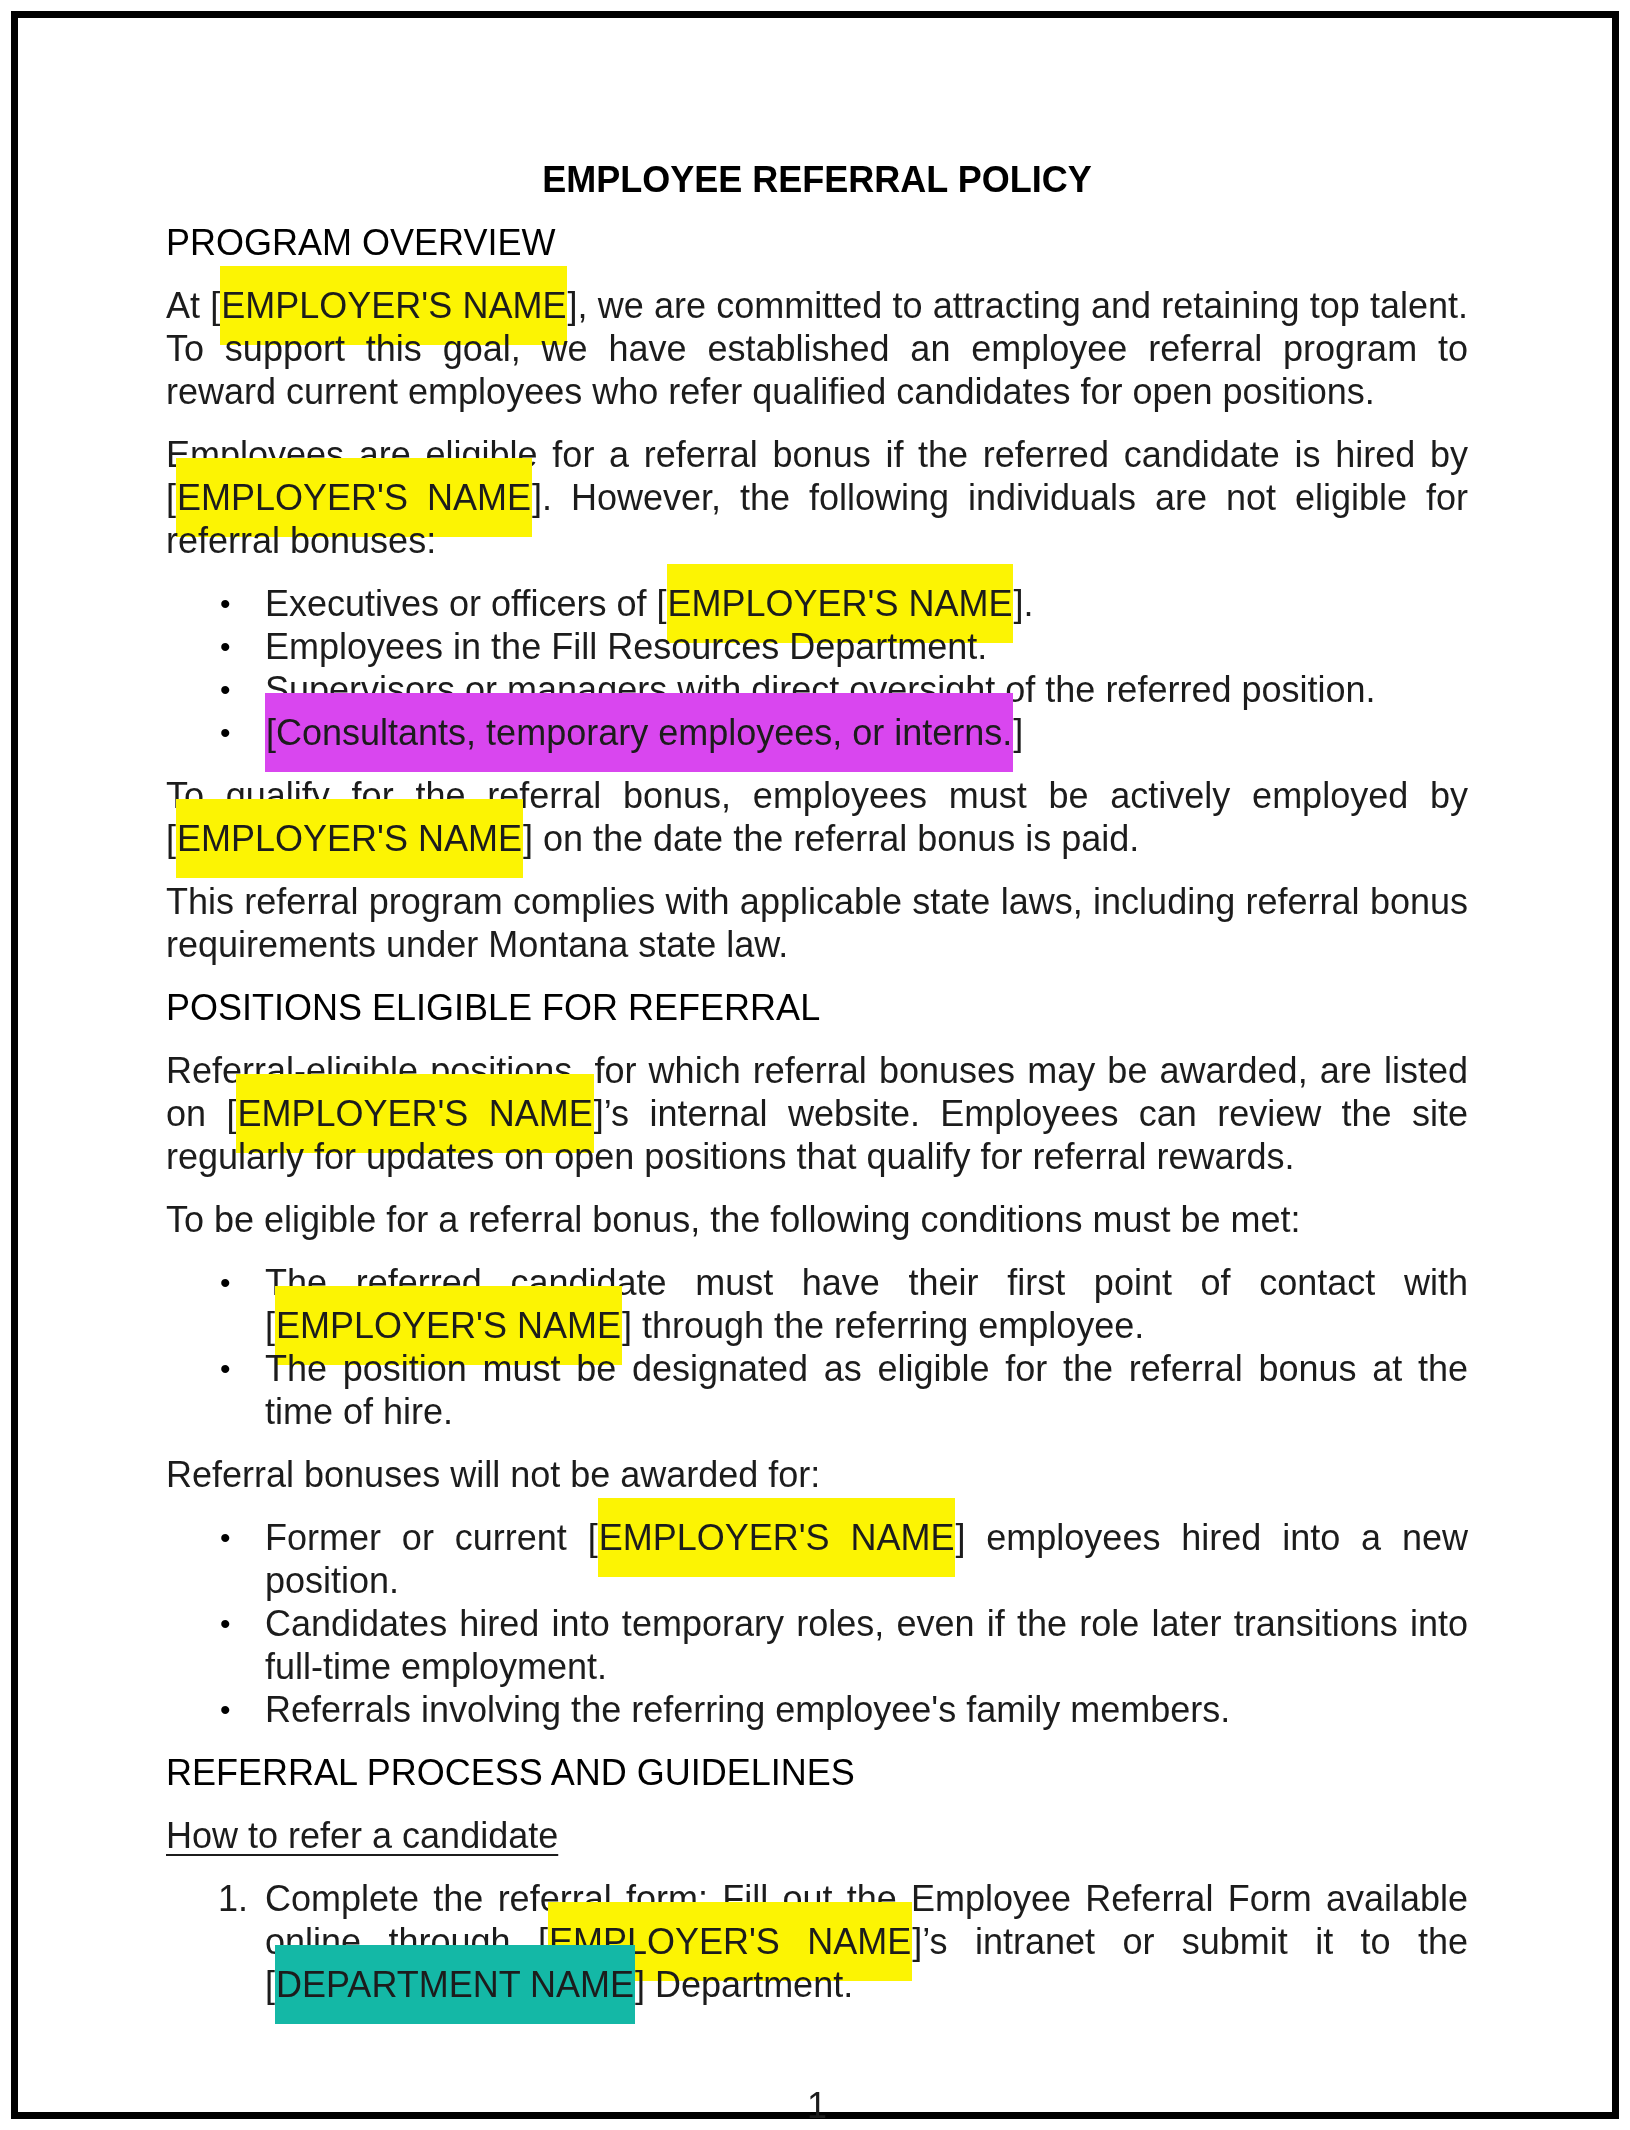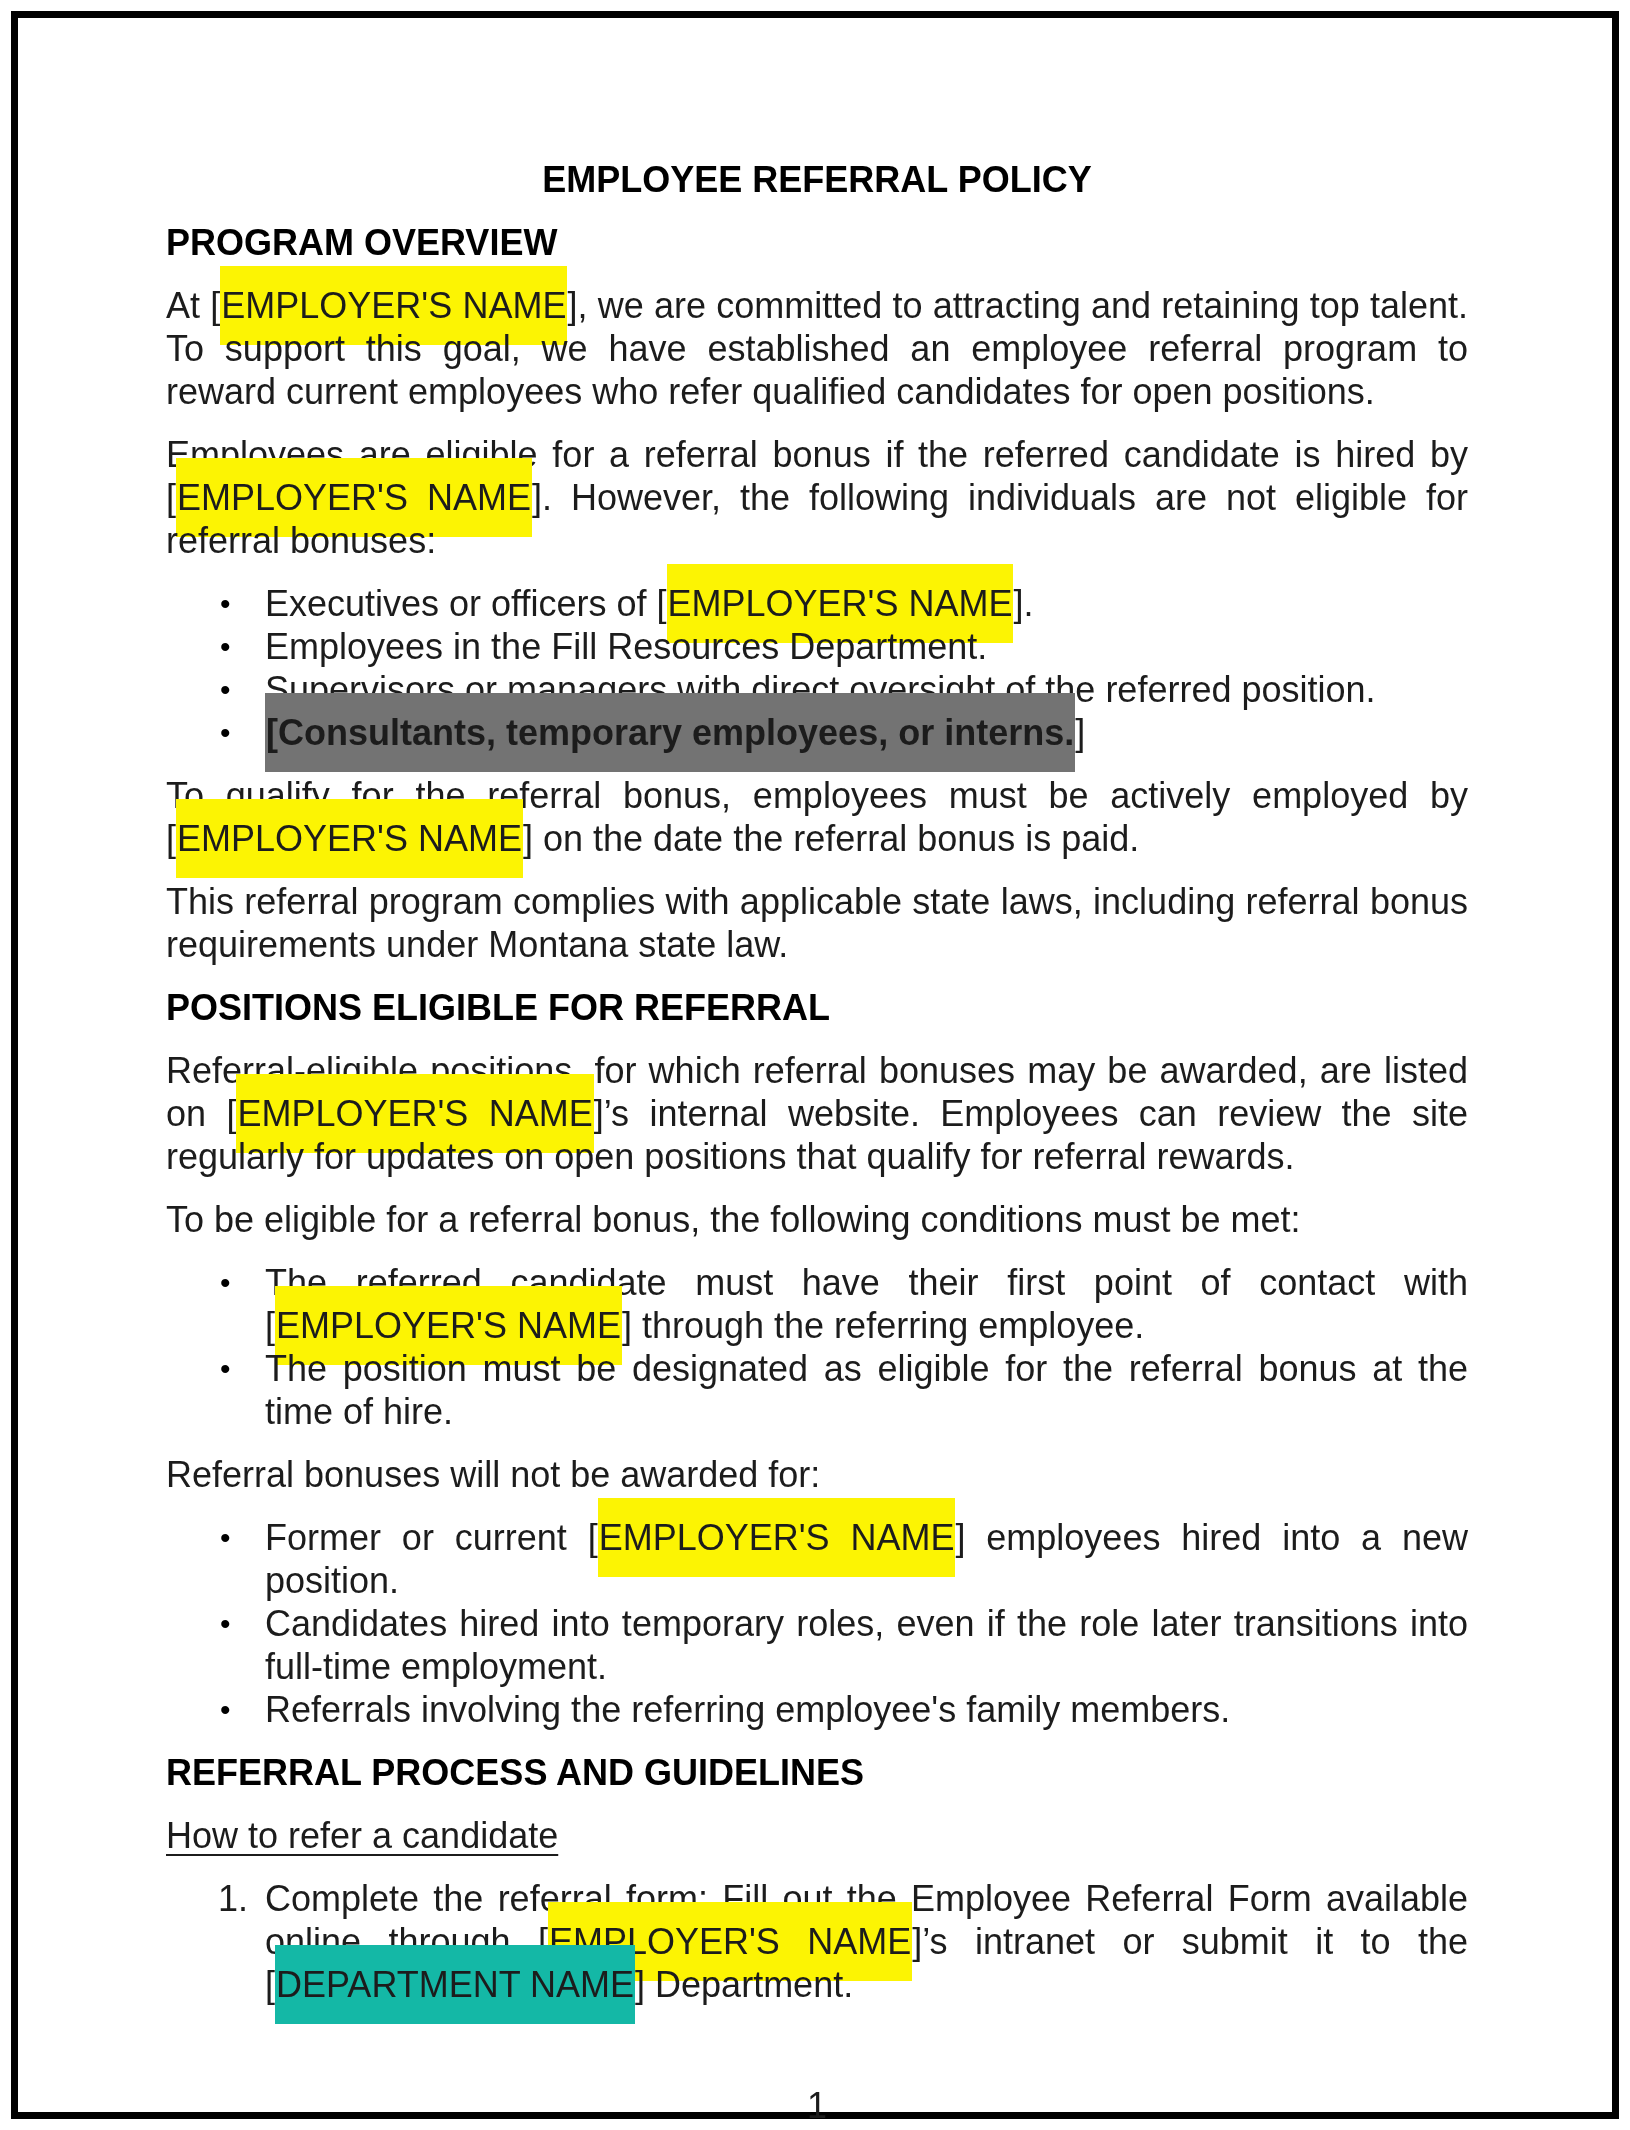--- a/index.html
+++ b/index.html
@@ -11,21 +11,21 @@
   .frame{
     position:absolute;top:11px;left:11px;right:11px;bottom:11px;
     border:7px solid #000;pointer-events:none;
   }
   .content{
     position:absolute;top:158px;left:166px;width:1302px;
     font-size:36px;line-height:43px;
   }
   .content p{margin:0 0 20px 0;text-align:justify;}
   .title{text-align:center !important;font-weight:700;color:#000;}
-  .h{font-weight:700;color:#000;text-align:left !important;}
+  .h{font-weight:400;color:#000;text-align:left !important;}
   .sub{text-align:left !important;text-decoration:underline;
        text-decoration-thickness:2px;text-underline-offset:6px;}
   .list{margin:0 0 20px 0;}
   .li{position:relative;padding-left:99px;text-align:justify;line-height:43px;}
   .li.bullet::before{
     content:"\2022";position:absolute;left:54px;top:0;
     font-size:30px;color:#000;
   }
   .marker{position:absolute;left:52px;top:0;}
   .hl{background:#fcf403;padding:19px 1px;}
@@ -43,21 +43,21 @@
     <p class="h">PROGRAM OVERVIEW</p>
 
     <p><span>At [</span><span class="hl" style="background-color: rgb(252, 244, 3);">EMPLOYER'S NAME</span><span>], we are committed to attracting and retaining top talent. To support this goal, we have established an employee referral program to reward current employees who refer qualified candidates for open positions.</span></p>
 
     <p><span>Employees are eligible for a referral bonus if the referred candidate is hired by [</span><span class="hl" style="background-color: rgb(252, 244, 3);">EMPLOYER'S NAME</span><span>]. However, the following individuals are not eligible for referral bonuses:</span></p>
 
     <div class="list">
       <div class="li bullet"><span>Executives or officers of [</span><span class="hl" style="background-color: rgb(252, 244, 3);">EMPLOYER'S NAME</span><span>].</span></div>
       <div class="li bullet"><span>Employees in the Fill Resources Department.</span></div>
       <div class="li bullet"><span>Supervisors or managers with direct oversight of the referred position.</span></div>
-      <div class="li bullet"><span class="hl" style="background-color: #737373; font-weight: bold;">[Consultants, temporary employees, or interns.</span><span>]</span></div>
+      <div class="li bullet"><span class="hl" style="background-color: #d946ef;">[Consultants, temporary employees, or interns.</span><span>]</span></div>
     </div>
 
     <p><span>To qualify for the referral bonus, employees must be actively employed by [</span><span class="hl" style="background-color: rgb(252, 244, 3);">EMPLOYER'S NAME</span><span>] on the date the referral bonus is paid.</span></p>
 
     <p><span>This referral program complies with applicable state laws, including referral bonus requirements under Montana state law.</span></p>
 
     <p class="h">POSITIONS ELIGIBLE FOR REFERRAL</p>
 
     <p><span>Referral-eligible positions, for which referral bonuses may be awarded, are listed on [</span><span class="hl" style="background-color: rgb(252, 244, 3);">EMPLOYER'S NAME</span><span>]’s internal website. Employees can review the site regularly for updates on open positions that qualify for referral rewards.</span></p>
 

